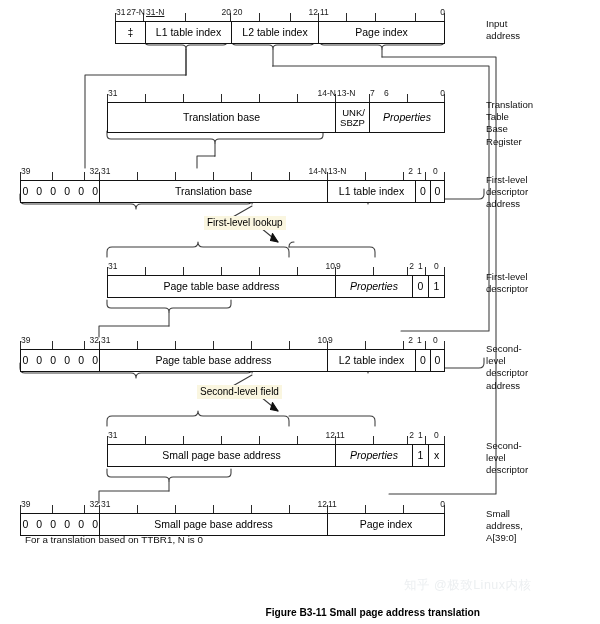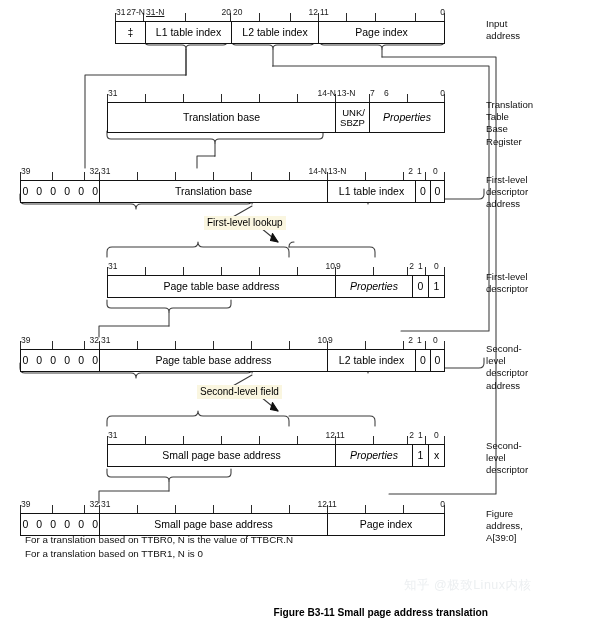--- a/index.html
+++ b/index.html
@@ -50,21 +50,21 @@
     padding:1px 3px;white-space:nowrap;line-height:12px;
   }
 
   
   .notes{position:absolute;left:14px;top:533px;width:420px;}
   .note{font-size:9.8px;line-height:13.6px;color:#111;white-space:nowrap;}
   .note.first{text-indent:0;}
   .note.ind{padding-left:11px;}
 
   .caption{
-    position:absolute;right:8px;bottom:6px;font-size:10.2px;font-weight:bold;
+    position:absolute;right:16px;bottom:6px;font-size:10.2px;font-weight:bold;
     color:#000;white-space:nowrap;
   }
   .watermark{
     position:absolute;left:404px;top:577px;font-size:12.5px;color:#eceff1;
     white-space:nowrap;letter-spacing:0.5px;
   }
 </style>
 </head>
 <body>
 
@@ -342,23 +342,22 @@
       <span class="bn r" style="left:307px;">12</span>
       <span class="bn" style="left:308px;">11</span>
       <span class="bn r" style="left:425px;">0</span>
     </div>
     <div class="fields">
       <div class="cell zeros" style="width:79px;">0 0 0 0 0 0 0 0</div>
       <div class="cell" style="width:228px;">Small page base address</div>
       <div class="cell" style="flex:1;">Page index</div>
     </div>
   </div>
-  <div class="side" style="left:486px;top:508px;">Figure address, A[39:0]</div>
+  <div class="side" style="left:486px;top:508px;">Small address, A[39:0]</div>
 
   <div class="notes">
-    <div class="note ind">For a translation based on TTBR0, N is the value of TTBCR.N</div>
     <div class="note ind">For a translation based on TTBR1, N is 0</div>
   </div>
 
   <div class="watermark">知乎 @极致Linux内核</div>
   <div class="caption">Figure B3-11 Small page address translation</div>
 
 </div>
 
 </body></html>

